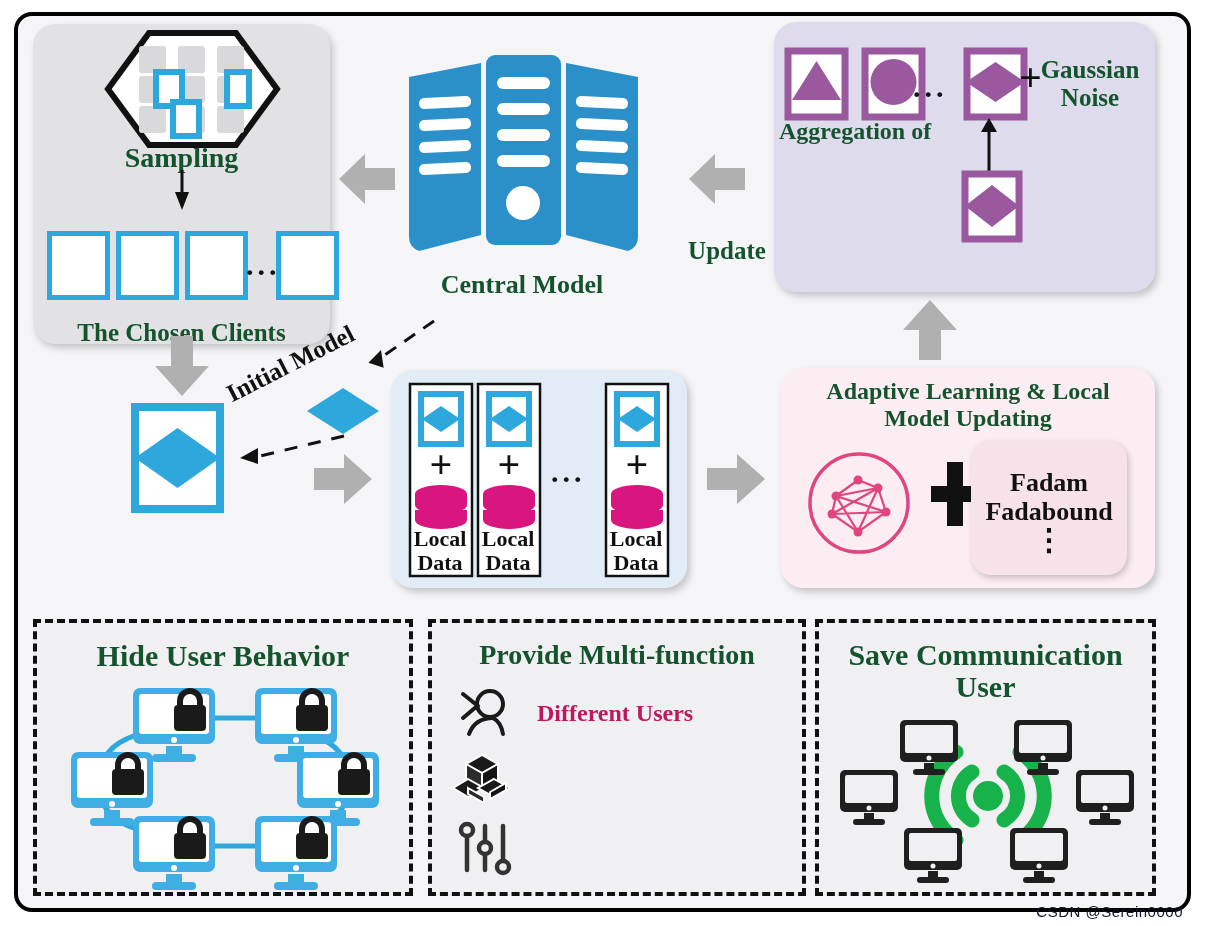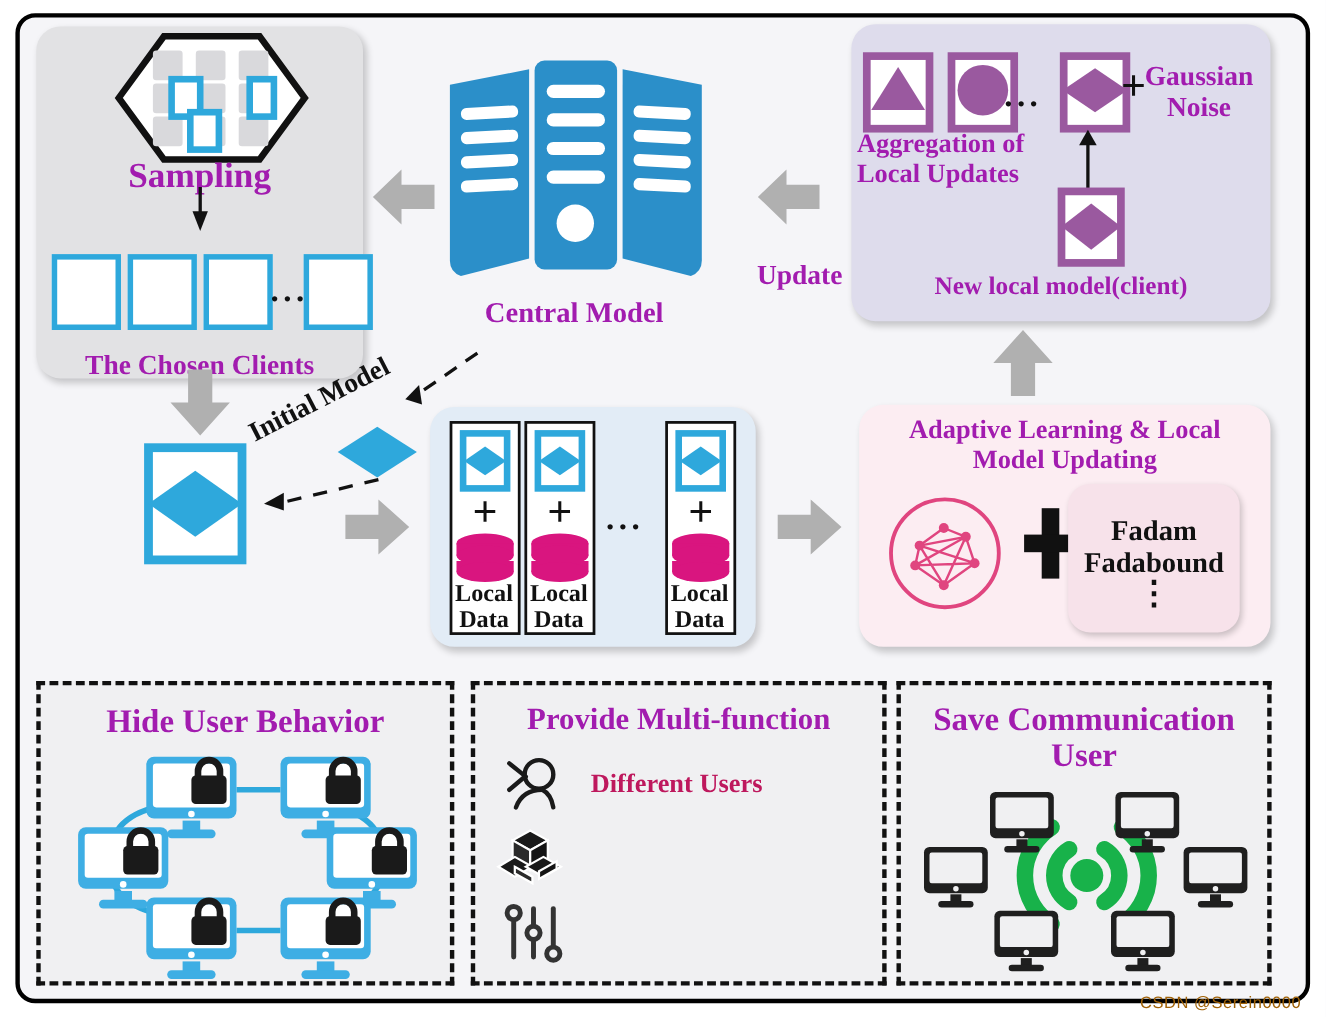--- a/index.html
+++ b/index.html
@@ -22,22 +22,22 @@
   .p-purple{left:774px;top:22px;width:381px;height:270px;background:#dedcec;}
   .p-localdata{left:391px;top:370px;width:296px;height:218px;background:#e2ecf6;}
   .p-adaptive{left:781px;top:368px;width:374px;height:220px;background:#fcedf2;}
 
   .dash-panel{position:absolute;box-sizing:border-box;border:4px dashed #111;background:#f0f0f2;}
   .d1{left:33px;top:619px;width:380px;height:277px;}
   .d2{left:428px;top:619px;width:378px;height:277px;}
   .d3{left:815px;top:619px;width:341px;height:277px;}
 
   
-  .lbl{position:absolute;font-weight:bold;color:#a21caf;text-align:center;line-height:1.12;}
-  .t-sampling{left:33px;top:142px;width:297px;font-size:32px;}
+  .lbl{position:absolute;font-weight:bold;color:#14532d;text-align:center;line-height:1.12;}
+  .t-sampling{left:33px;top:142px;width:297px;font-size:28px;}
   .t-chosen{left:33px;top:303px;width:297px;font-size:25px;margin-top:16px;}
   .t-central{left:392px;top:270px;width:260px;font-size:26px;}
   .t-update{left:672px;top:237px;width:110px;font-size:25px;}
   .t-agg{left:779px;top:118px;width:200px;font-size:24px;text-align:left;}
   .t-gauss{left:1020px;top:56px;width:140px;font-size:25px;text-align:center;}
   .t-newlocal{left:774px;top:247px;width:381px;font-size:23px;}
   .t-adaptive{left:790px;top:378px;width:356px;font-size:24px;}
   .t-hide{left:33px;top:639px;width:380px;font-size:30px;}
   .t-provide{left:428px;top:639px;width:378px;font-size:28px;}
   .t-save{left:815px;top:639px;width:341px;font-size:30px;line-height:1.08;}
@@ -50,21 +50,21 @@
   .opt-list{position:absolute;left:975px;top:468px;width:148px;text-align:center;}
   .opt-list .opt{font-size:26px;font-weight:bold;color:#111;line-height:1.12;}
   .opt-dots{font-size:30px;font-weight:bold;color:#111;letter-spacing:0;line-height:.55;margin-top:6px;}
 
   .fn-row{position:absolute;display:flex;align-items:center;gap:26px;}
   .fn-label{font-size:24px;font-weight:bold;color:#be185d;white-space:nowrap;}
 
   .ellipsis{position:absolute;font-size:30px;font-weight:bold;color:#111;letter-spacing:4px;}
 
   .watermark{
-    position:absolute;right:22px;bottom:6px;font-size:15px;color:#a16207;
+    position:absolute;right:22px;bottom:6px;font-size:15px;color:#0f172a;
     font-family:"Liberation Sans",sans-serif;letter-spacing:.5px;
   }
 
   
   .cli-box{position:absolute;background:#fff;border:5px solid #2ea8dc;box-sizing:border-box;}
   .gray-arrow{position:absolute;}
   svg{display:block;overflow:visible;}
 </style>
 </head>
 <body>
@@ -178,37 +178,35 @@
   <div class="ellipsis" style="left:913px;top:70px;">...</div>
 
   <div style="position:absolute;left:1019px;top:58px;font-size:40px;font-weight:bold;color:#111;line-height:1;">+</div>
   <div class="lbl t-gauss">
     <div>Gaussian</div>
     <div>Noise</div>
   </div>
 
   <div class="lbl t-agg">
     <div>Aggregation of</div>
-    <div>Local Updates</div>
   </div>
 
   <div style="position:absolute;left:978px;top:118px;">
     <svg width="22" height="56" viewBox="0 0 22 56">
       <line x1="11" y1="56" x2="11" y2="10" stroke="#111" stroke-width="3"></line>
       <polygon points="3,14 19,14 11,0" fill="#111"></polygon>
     </svg>
   </div>
 
   <div style="position:absolute;left:961px;top:171px;">
     <svg width="62" height="72" viewBox="0 0 62 72">
       <rect x="4" y="3" width="54" height="65" fill="#fff" stroke="#9a599f" stroke-width="7"></rect>
       <polygon points="31,14 58,35 31,56 4,35" fill="#9a599f"></polygon>
     </svg>
   </div>
-  <div class="lbl t-newlocal">New local model(client)</div>
 
   <div class="gray-arrow" style="left:901px;top:300px;">
     <svg width="58" height="62" viewBox="0 0 58 62">
       <polygon points="29,0 56,30 40,30 40,60 18,60 18,30 2,30" fill="#b0b0b0"></polygon>
     </svg>
   </div>
 
   <div style="position:absolute;left:131px;top:403px;">
     <svg width="93" height="110" viewBox="0 0 93 110">
       <rect x="4" y="4" width="85" height="102" fill="#fff" stroke="#2ea8dc" stroke-width="8"></rect>

